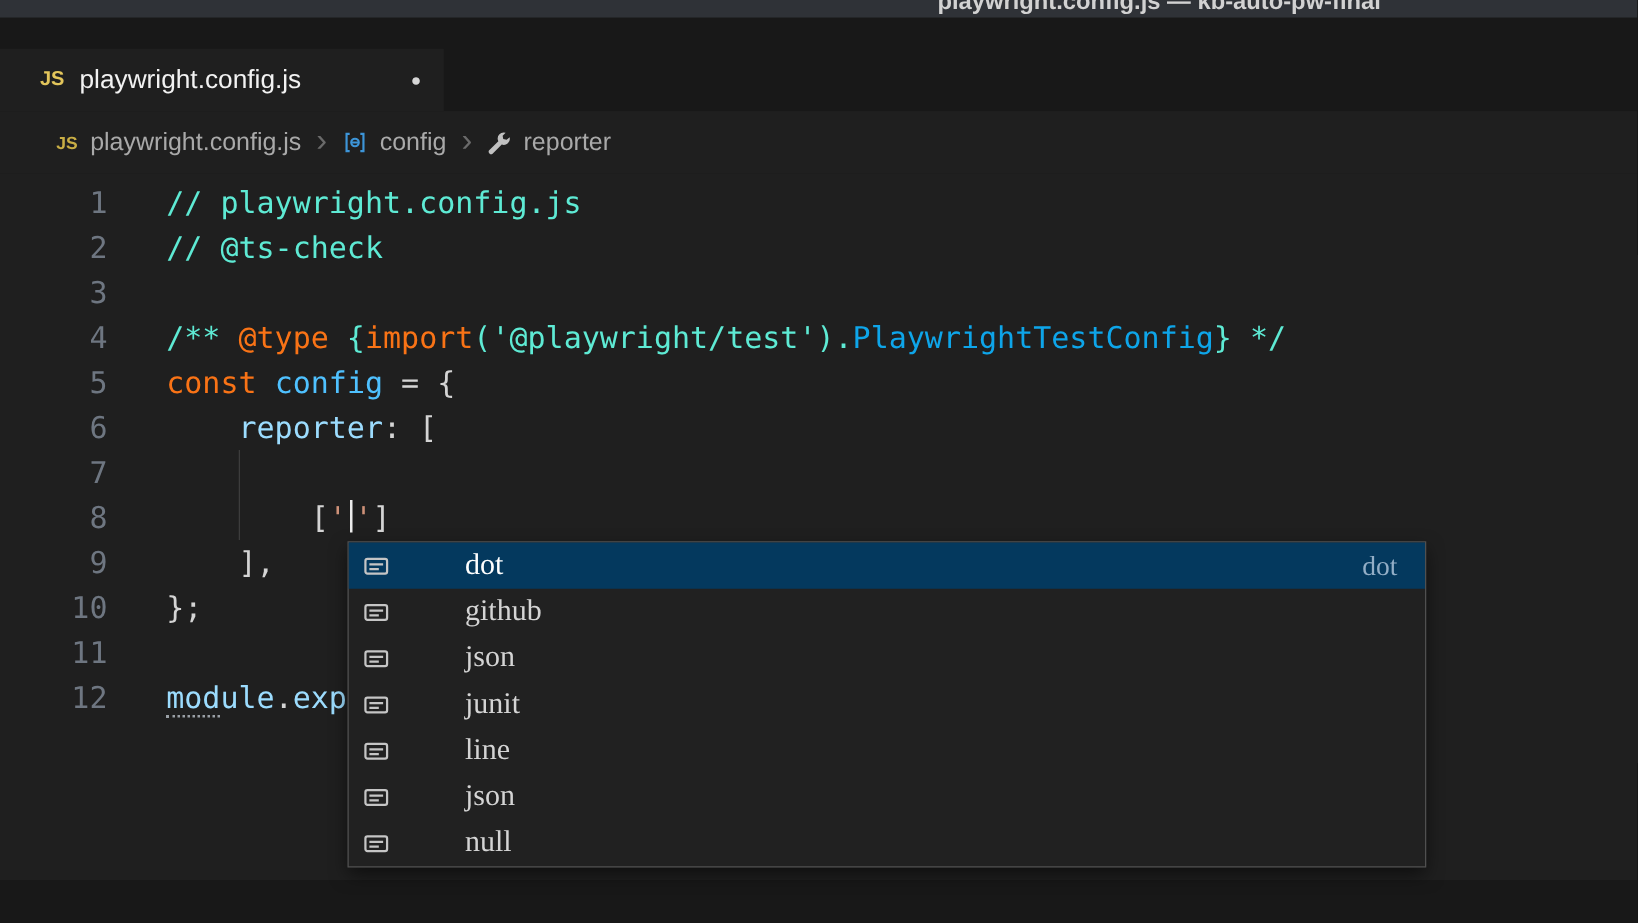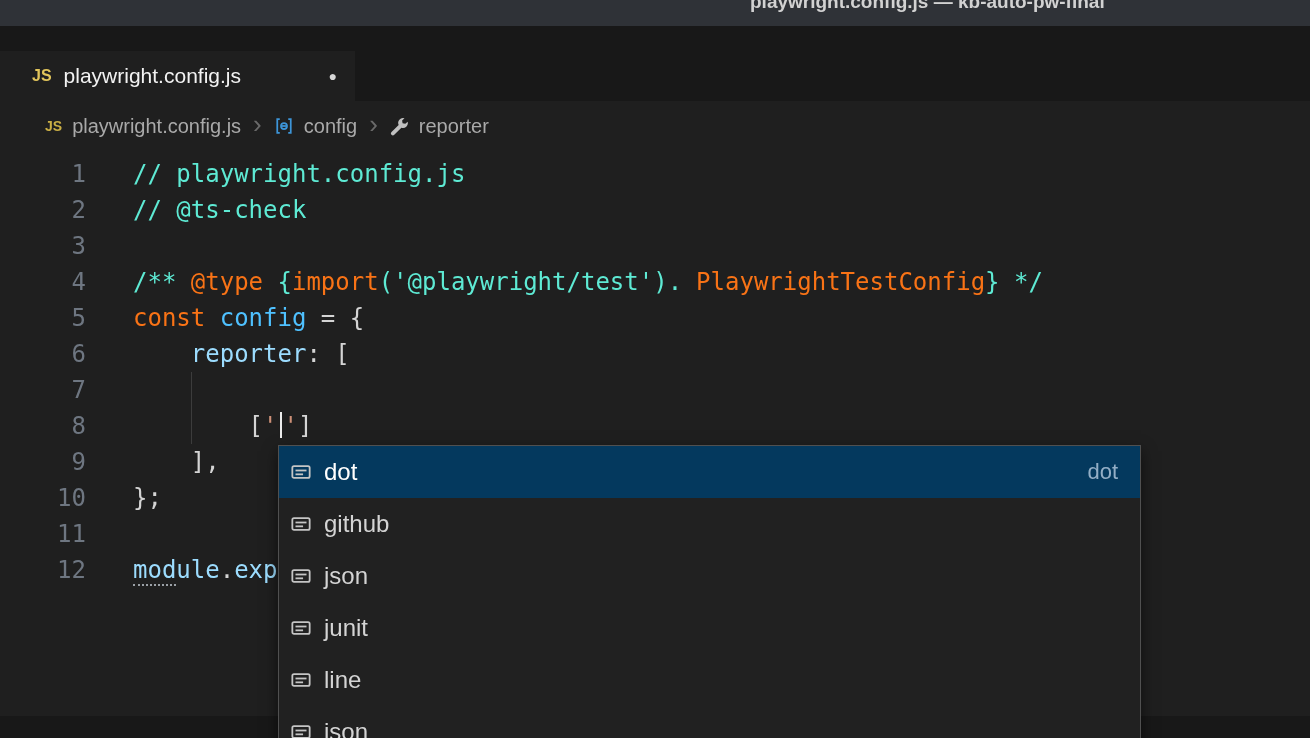--- a/index.html
+++ b/index.html
@@ -1,20 +1,20 @@
 <!DOCTYPE html>
 <html><head>
 <meta charset="utf-8">
 <style>
   * { margin:0; padding:0; box-sizing:border-box; }
   body { background:#000; font-family:"Liberation Sans", sans-serif; }
   .screen { position:relative; width:1310px; height:738px; overflow:hidden; background:#1f1f1f; }
 
   
-  .titlebar { position:relative; height:26px; background:#2f3237; overflow:hidden; }
+  .titlebar { position:relative; height:14px; background:#2f3237; overflow:hidden; }
   .titlebar-text { position:absolute; left:750px; top:-9px; font-size:19px; font-weight:600; color:#d2d2d2; white-space:nowrap; }
 
   
   .tabbar { height:75px; background:#181818; display:flex; align-items:flex-end; }
   .tab { width:355px; height:50px; background:#1f1f1f; display:flex; align-items:center; padding:0 18px 0 32px; }
   .js-icon { font-weight:700; font-size:16px; color:#e2c55b; margin-right:12px; }
   .tab-label { font-size:21px; color:#f2f2f2; white-space:nowrap; }
   .mod-dot { margin-left:auto; font-size:14px; color:#d6d6d6; }
 
   
@@ -27,28 +27,28 @@
   .editor { position:relative; height:565px; background:#1f1f1f; padding-top:5px; }
   .line { display:flex; height:36px; line-height:36px; font-family:"DejaVu Sans Mono", monospace; font-size:24px; }
   .gutter { flex:none; width:86px; text-align:right; color:#6e7681; }
   .content { margin-left:47px; white-space:pre; color:#d4d4d4; }
   .tok-comment { color:#5eead4; }
   .tok-kw      { color:#f97316; }
   .tok-var     { color:#4FC1FF; }
   .tok-prop    { color:#9CDCFE; }
   .tok-str     { color:#CE9178; }
   .tok-punc    { color:#D4D4D4; }
-  .tok-type    { color:#f97316;margin-left:14px; }
+  .tok-type    { color:#0ea5e9; }
   .hint { border-bottom:2px dotted #9aa0a6; }
   .caret { display:inline-block; width:2px; height:26px; background:#ececec; vertical-align:middle; margin:0 2px; position:relative; top:-2px; }
   .indent-guide { position:absolute; left:191px; top:221px; width:1px; height:72px; background:#3c3c3c; }
 
   
   .suggest { position:absolute; left:278px; top:294px; width:863px; background:#212121; border:1px solid #505050; box-shadow:0 6px 14px rgba(0,0,0,.55); z-index:5; }
-  .srow { display:flex; align-items:center; height:52px; padding:0 22px 0 11px; font-family:Liberation Sans, sans-serif; font-size:24px; color:#d4d4d4; }
+  .srow { display:flex; align-items:center; height:37px; padding:0 22px 0 11px; font-family:Liberation Serif, serif; font-size:24px; color:#d4d4d4;gap:48px; }
   .srow.sel { background:#04395E; color:#ffffff; }
   .s-ico { flex:none; width:22px; height:22px; margin-right:12px; display:inline-flex; }
   .s-detail { margin-left:auto; font-size:22px; color:#93aec6; }
 
   .bottom-strip { height:38px; background:#181818; }
 </style>
 </head>
 <body>
 
 <div class="screen">

